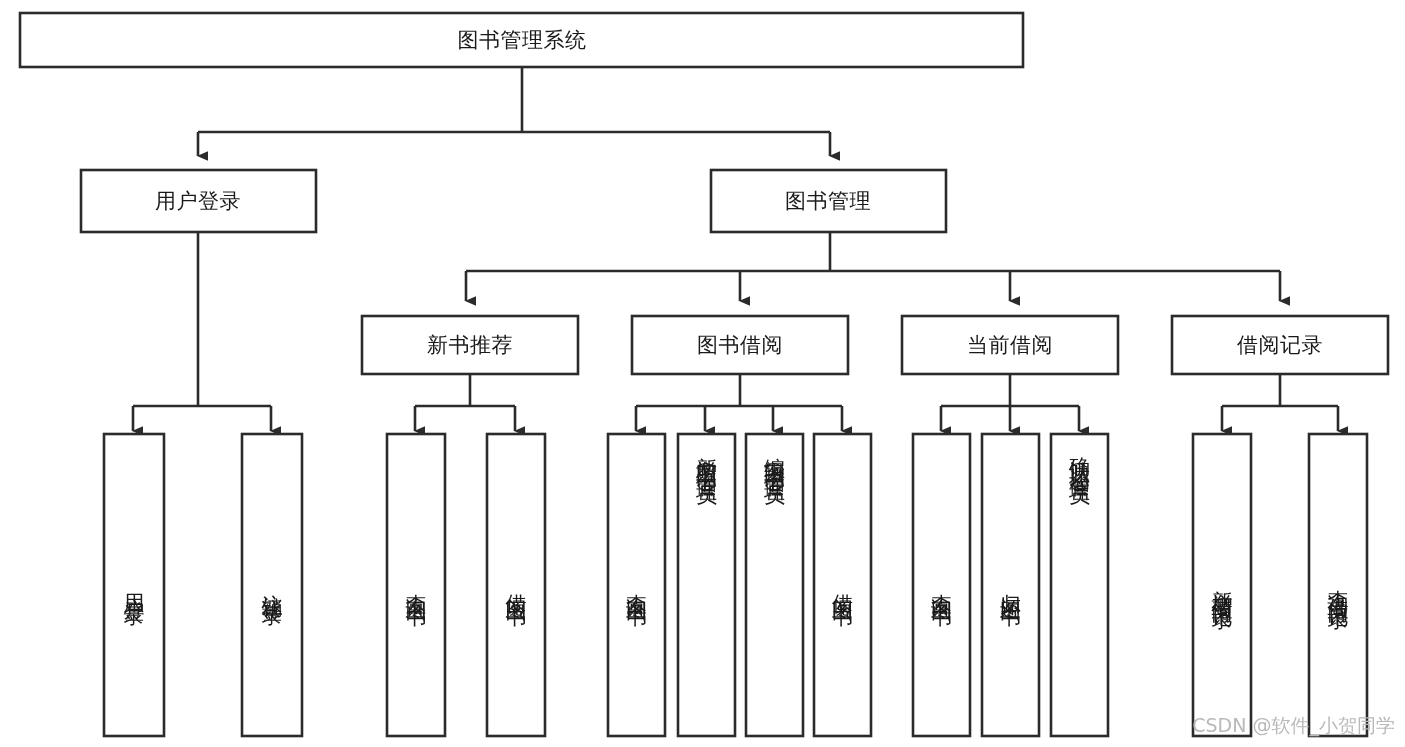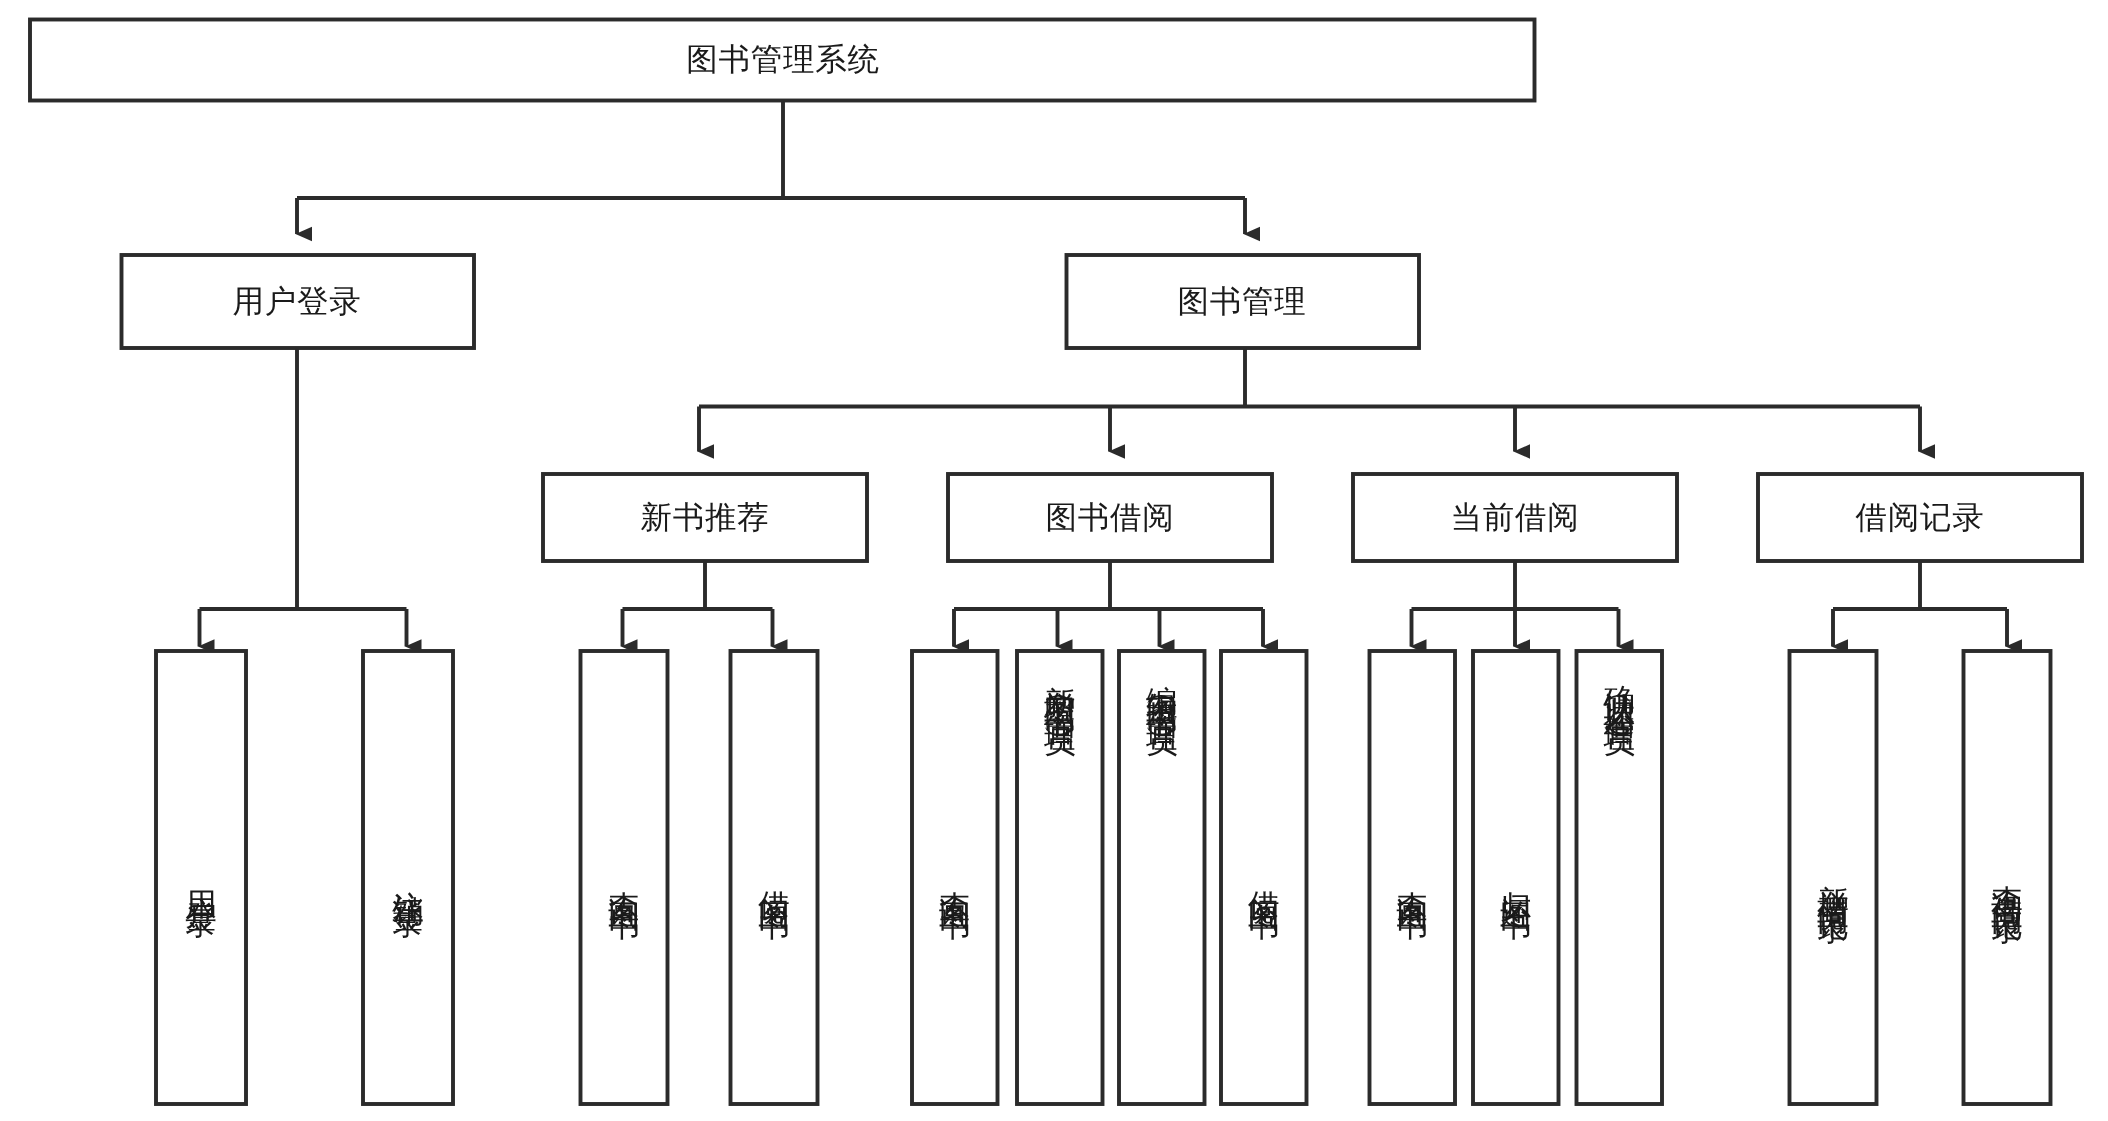--- a/index.html
+++ b/index.html
@@ -242,14 +242,15 @@
     <span class="leaf-label">确认归还（管理员）</span>
   </div>
 
   <div class="leaf-label-wrap" style="left:1193px; top:434px; width:58px; height:302px; align-items:center;">
     <span class="leaf-label">新增借阅记录</span>
   </div>
   <div class="leaf-label-wrap" style="left:1309px; top:434px; width:58px; height:302px; align-items:center;">
     <span class="leaf-label">查询借阅记录</span>
   </div>
 
+  <div class="watermark">CSDN @软件_小贺同学</div>
 
 </div>
 
 </body></html>

